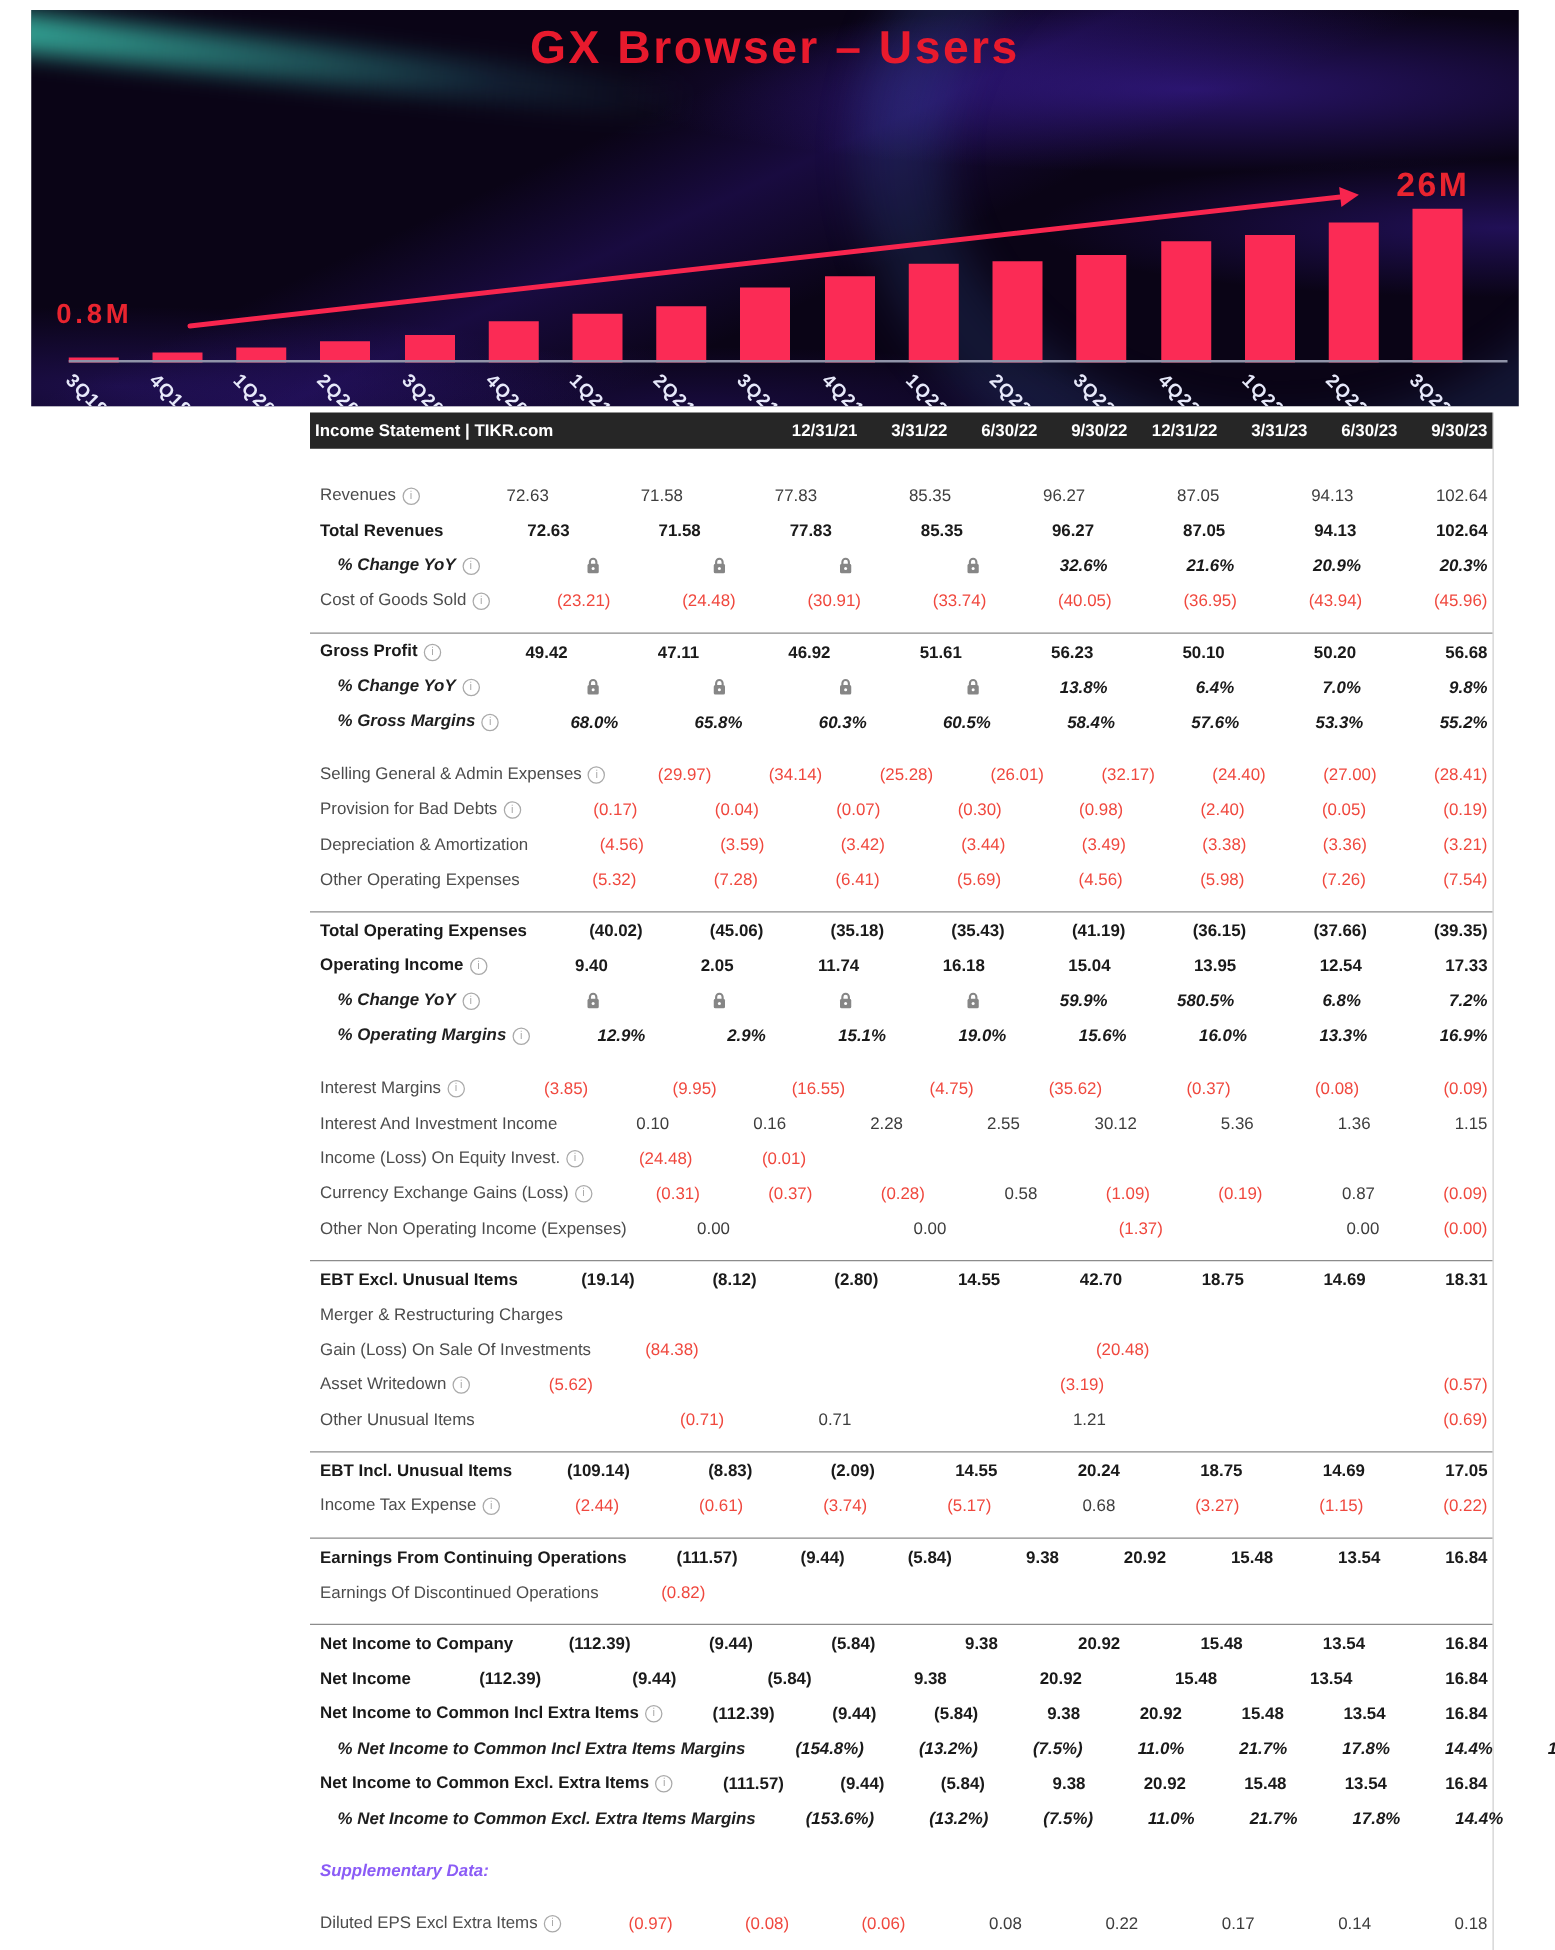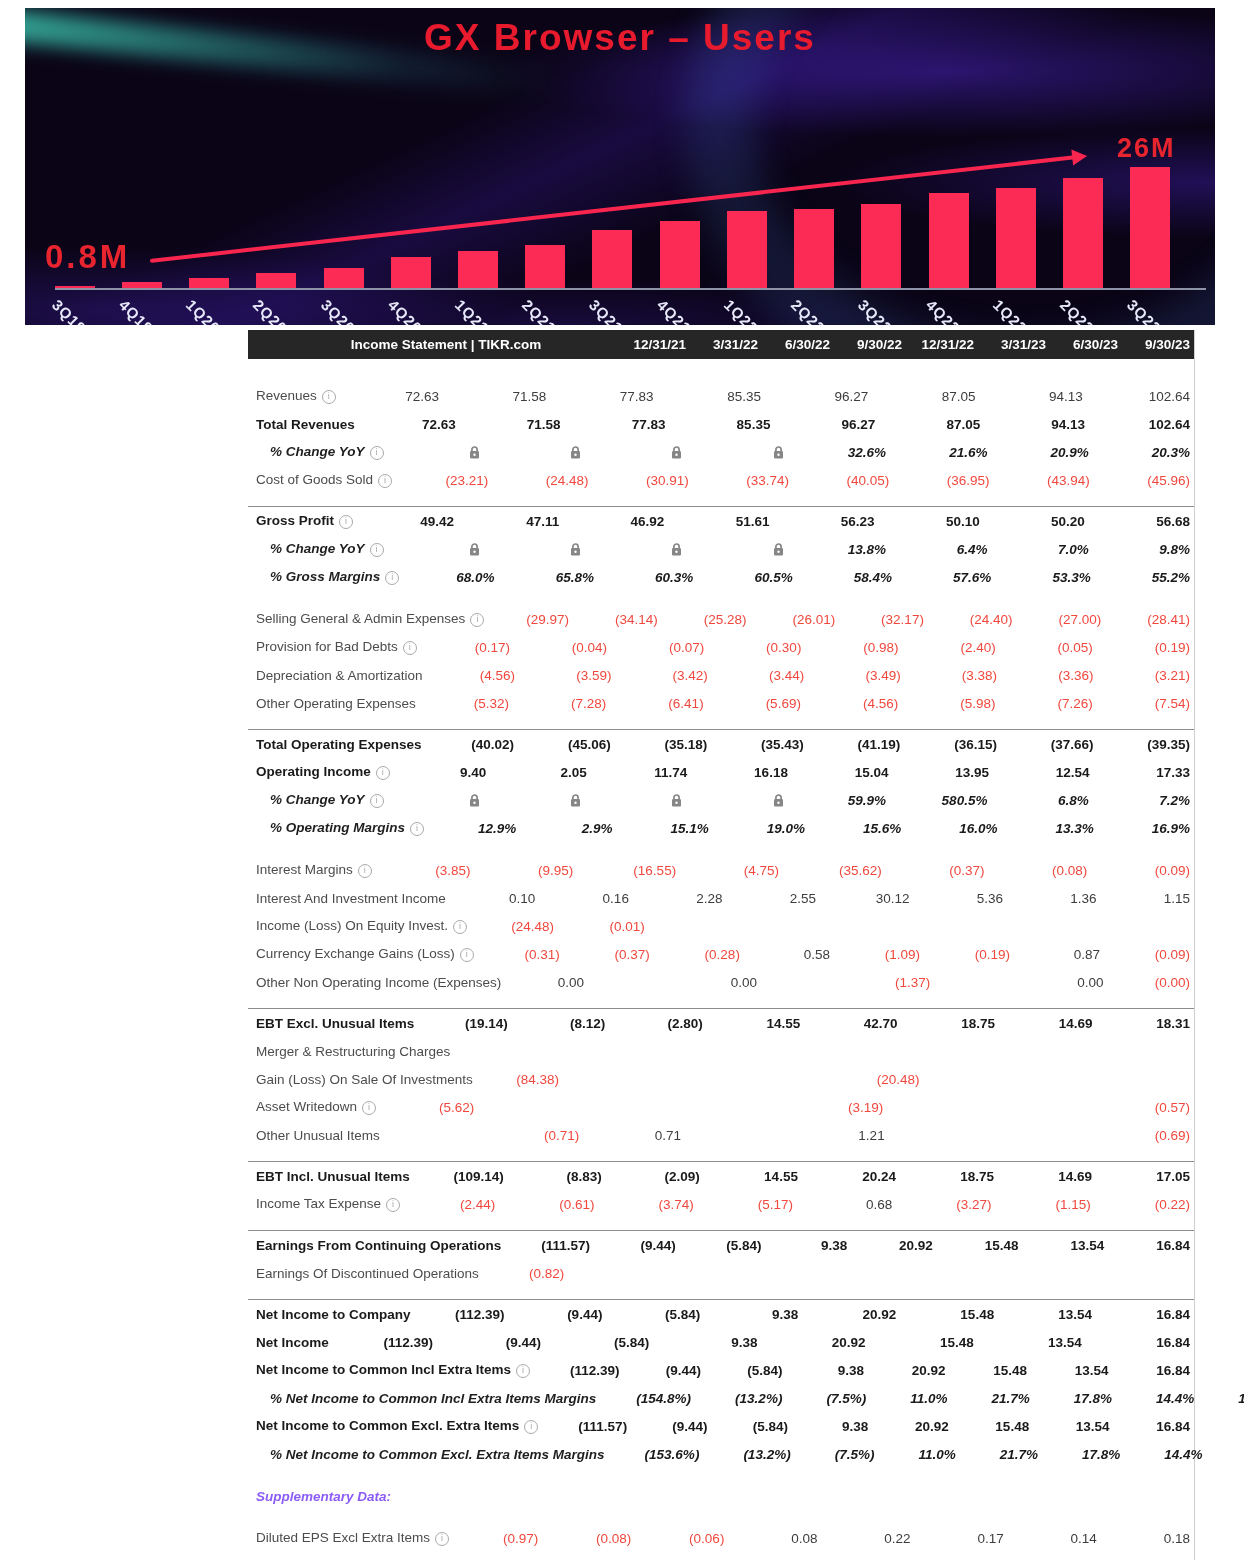--- a/index.html
+++ b/index.html
@@ -26,21 +26,21 @@
   }
   .swoosh{
     position:absolute;right:-150px;top:-170px;width:540px;height:430px;border-radius:50%;
     border:70px solid rgba(70,120,210,0.16);filter:blur(16px);pointer-events:none;
   }
   .chart-title{
     position:absolute;top:9px;left:0;width:100%;text-align:center;
     font-size:37px;font-weight:bold;letter-spacing:2px;color:#e81a2d;white-space:nowrap;
   }
   .start-label{
-    position:absolute;left:20px;top:230px;font-size:33px;font-weight:bold;
+    position:absolute;left:20px;top:230px;font-size:22px;font-weight:bold;
     letter-spacing:3px;color:#e8242f;
   }
   .end-label{
     position:absolute;left:1092px;top:125px;font-size:27px;font-weight:bold;
     letter-spacing:2px;color:#e8242f;
   }
   .trend-arrow{
     position:absolute;left:125px;top:251px;width:930px;height:4px;background:#f8254e;
     border-radius:2px;transform:rotate(-6.4deg);transform-origin:left center;
   }
@@ -59,21 +59,21 @@
     position:absolute;top:100%;left:50%;margin-top:6px;
     transform:translateX(-14px) rotate(45deg);transform-origin:left top;
     color:#e7e9fa;font-weight:bold;font-size:15px;letter-spacing:1px;white-space:nowrap;
   }
   
   .table{
     position:absolute;left:248px;top:330px;width:946px;
     border-right:1px solid #cfcfcf;padding-bottom:16px;font-size:13.5px;
   }
   .thead{display:flex;height:29px;align-items:center;background:#262626;color:#ffffff;font-weight:bold;}
-  .thead .ttitle{flex:1;padding-left:26px;text-align:center;}
+  .thead .ttitle{flex:1;padding-left:4px;}
   .col{width:72px;text-align:right;padding-right:4px;box-sizing:border-box;}
   .tbody{padding-top:23px;}
   .row{display:flex;height:28px;align-items:center;gap:40px;}
   .row.rule{border-top:1px solid #8c8c8c;margin-top:12px;}
   .row.gap{margin-top:14px;}
   .rlabel{flex:1;padding-left:8px;color:#4c4c4c;white-space:nowrap;}
   .row.bold .rlabel{color:#1a1a1a;font-weight:bold;}
   .row.sub .rlabel{padding-left:22px;color:#1f1f1f;font-weight:bold;font-style:italic;}
   .row.section .rlabel{color:#8b5cf6;font-weight:bold;font-style:italic;}
   .cell{width:72px;text-align:right;padding-right:4px;box-sizing:border-box;color:#3d3d3d;}

